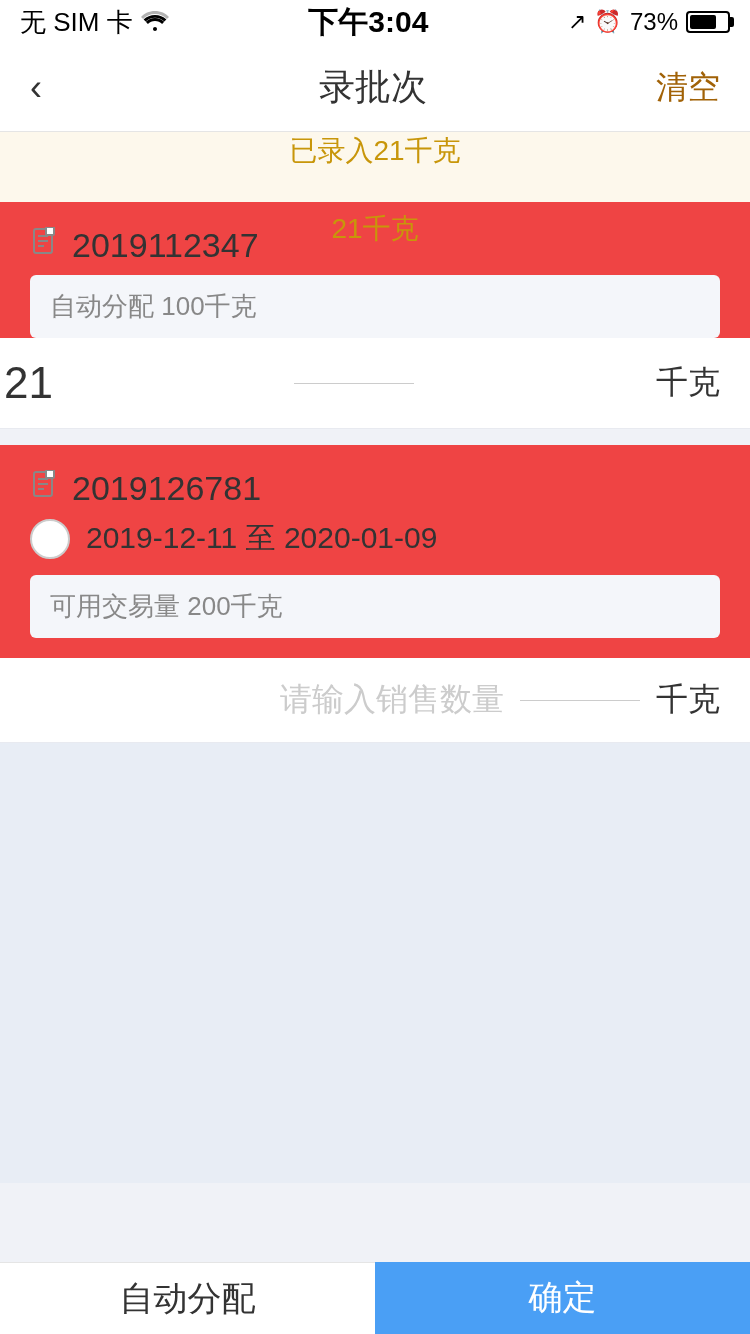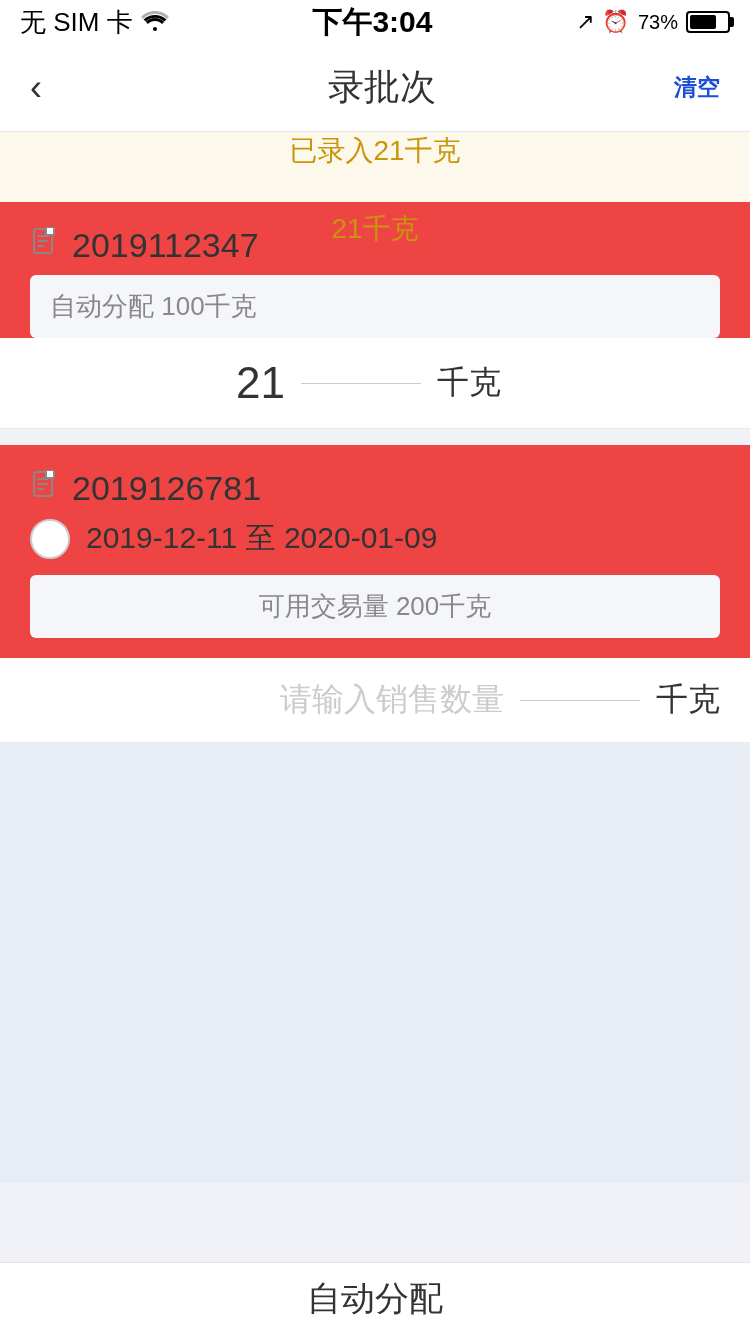--- a/index.html
+++ b/index.html
@@ -86,24 +86,23 @@
       color: #333;
       cursor: pointer;
       width: 60px;
     }
     .nav-title {
       font-size: 36px;
       font-weight: 500;
       color: #333;
     }
     .nav-clear {
-      font-size: 23px;
-      color: #1d4ed8;
+      font-size: 32px;
+      color: #a16207;
       cursor: pointer;
-      font-weight: bold;
     }
 
     
     .summary-banner {
       width: 750px;
       height: 70px;
       background: #fdf8ec;
       display: flex;
       align-items: center;
       padding: 0 30px;
@@ -188,22 +187,22 @@
       padding: 14px 20px;
       font-size: 26px;
       color: #888;
       margin-bottom: 0;
     }
 
     
     .quantity-row {
       display: flex;
       align-items: center;
-      justify-content: center;
-      padding: 20px 30px 20px 17px;
+      justify-content: space-between;
+      padding: 20px 30px 20px 4px;
       background: #fff;
       border-bottom: 1px solid #e8eaf0;
     }
     .quantity-value {
       font-size: 44px;
       color: #333;
       font-weight: 400;
       margin-right: 16px;
     }
     .quantity-unit {
@@ -265,21 +264,20 @@
       flex: 1;
       background: #4a9ff5;
       border: none;
       font-size: 34px;
       color: #fff;
       cursor: pointer;
     }
 
     .batch-card-bottom-padding {
       padding-bottom: 20px;
-      text-align: center;
     }
   </style>
 </head>
 <body>
 
 <div class="status-bar">
   <div class="status-left">
     <span>无 SIM 卡</span>
     <span>
       <svg width="28" height="20" viewBox="0 0 28 20" fill="none">
@@ -287,21 +285,21 @@
         <path d="M14 10c2.8 0 5.3 1.1 7.1 2.9l2.1-2.1C20.8 8.4 17.6 7 14 7s-6.8 1.4-9.2 3.8l2.1 2.1C8.7 11.1 11.2 10 14 10z" fill="#000"></path>
         <path d="M14 4C9.6 4 5.6 5.7 2.6 8.5L4.7 10.6C7.2 8.2 10.4 6.8 14 6.8s6.8 1.4 9.3 3.8l2.1-2.1C22.4 5.7 18.4 4 14 4z" fill="#000"></path>
         <path d="M14 0C8.3 0 3.2 2.3 0 6l2.1 2.1C4.7 5.1 9.1 3 14 3s9.3 2.1 11.9 5.1L28 6C24.8 2.3 19.7 0 14 0z" fill="#000" opacity="0.3"></path>
       </svg>
     </span>
   </div>
   <div class="status-center">下午3:04</div>
   <div class="status-right">
     <span style="font-size:22px;">↗</span>
     <span style="font-size:22px;">⏰</span>
-    <span style="font-size:20px;text-align:right;">73%</span>
+    <span style="font-size:24px;text-align:right;">73%</span>
     <div class="battery-icon">
       <div class="battery-fill"></div>
     </div>
   </div>
 </div>
 
 <div class="nav-bar">
   <span class="nav-back">‹</span>
   <span class="nav-title">录批次</span>
   <span class="nav-clear">清空</span>
@@ -360,13 +358,14 @@
 <div class="quantity-input-row">
   <span class="quantity-input-placeholder">请输入销售数量</span>
   <span style="width:120px; border-bottom: 1px solid #ccc; display:inline-block; margin-right:16px;"></span>
   <span class="quantity-input-unit">千克</span>
 </div>
 
 <div class="empty-area" style="height: 440px;"></div>
 
 <div class="bottom-bar">
   <button class="btn-auto">自动分配</button>
+  <button class="btn-confirm">确定</button>
 </div>
 
 </body></html>

